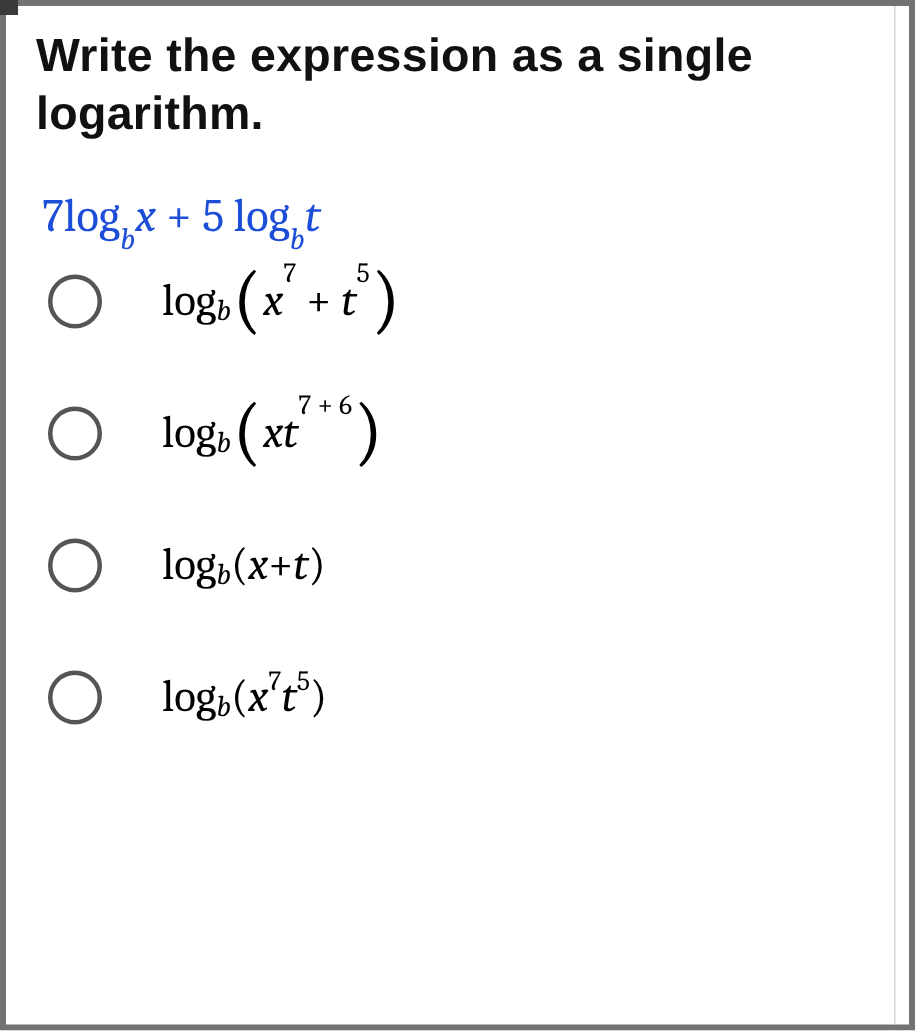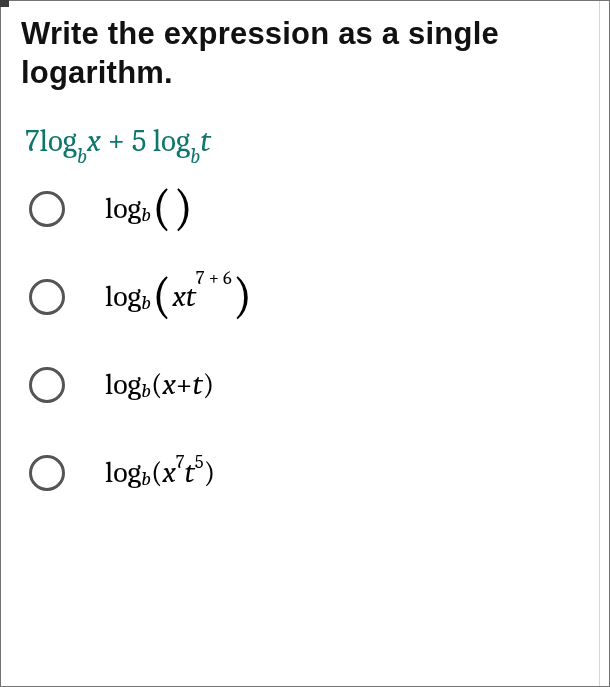--- a/index.html
+++ b/index.html
@@ -9,21 +9,21 @@
     height: 687px;
     background: #fff;
     font-family: "Segoe UI", Arial, sans-serif;
     overflow: hidden;
   }
   .page {
     position: relative;
     width: 610px;
     height: 687px;
     box-sizing: border-box;
-    border: 1px solid #737373;
+    border: 4px solid #737373;
     padding: 14px 20px 0 20px;
   }
   .right-edge {
     position: absolute;
     right: 0;
     top: 0;
     width: 10px;
     height: 100%;
     border-left: 1px solid #d6d6d6;
     box-sizing: border-box;
@@ -40,22 +40,22 @@
     font-weight: 700;
     font-size: 31px;
     line-height: 1.25;
     color: #111;
     margin: 0 0 30px 0;
     letter-spacing: 0.2px;
   }
   .expression {
     font-family: "Cambria", "Times New Roman", serif;
     font-size: 31px;
-    color: #0f766e;
-    margin: 0 0 28px 4px;
+    color: #1d4ed8;
+    margin: 0 0 16px 4px;
   }
   .expression sub {
     font-size: 0.65em;
     position: relative;
     top: 0.25em;
     font-style: italic;
   }
   .ix { font-style: italic; }
   .options {
     display: flex;
@@ -125,20 +125,23 @@
   </div>
 
   <div class="options">
 
     <div class="opt">
       <div class="radio"></div>
       <div class="optlabel">
         <span>log</span>
           <sub>b</sub>
           <span class="bigp">(</span>
+          <span class="inner">
+          <span class="ix">x</span><sup>7</sup><span> + </span><span class="ix">t</span><sup>5</sup>
+        </span>
           <span class="bigp">)</span>
       </div>
     </div>
 
     <div class="opt">
       <div class="radio"></div>
       <div class="optlabel">
         <span>log</span>
           <sub>b</sub>
           <span class="bigp">(</span>

